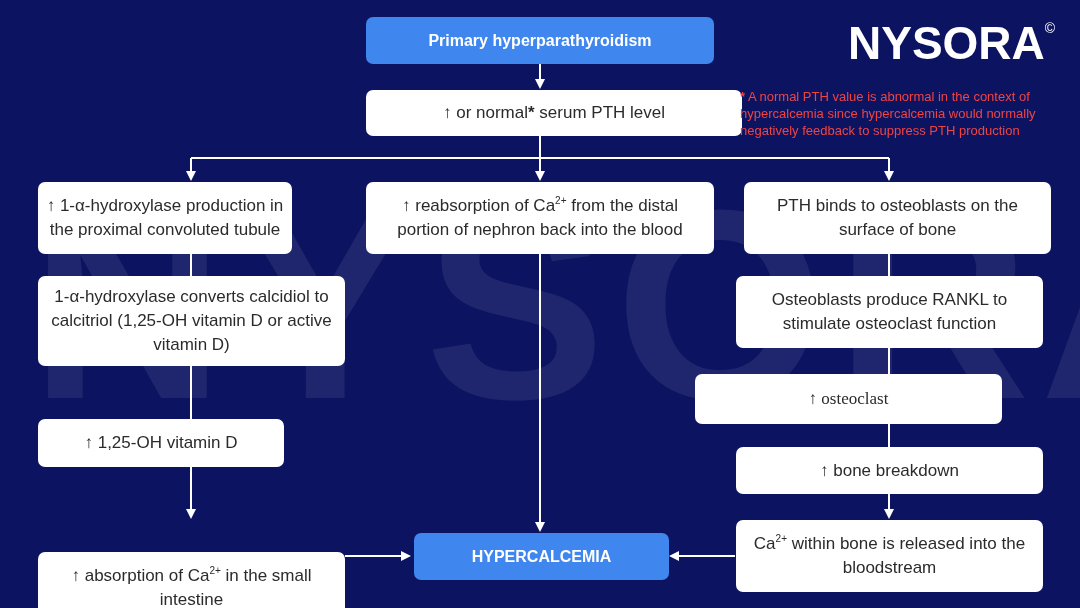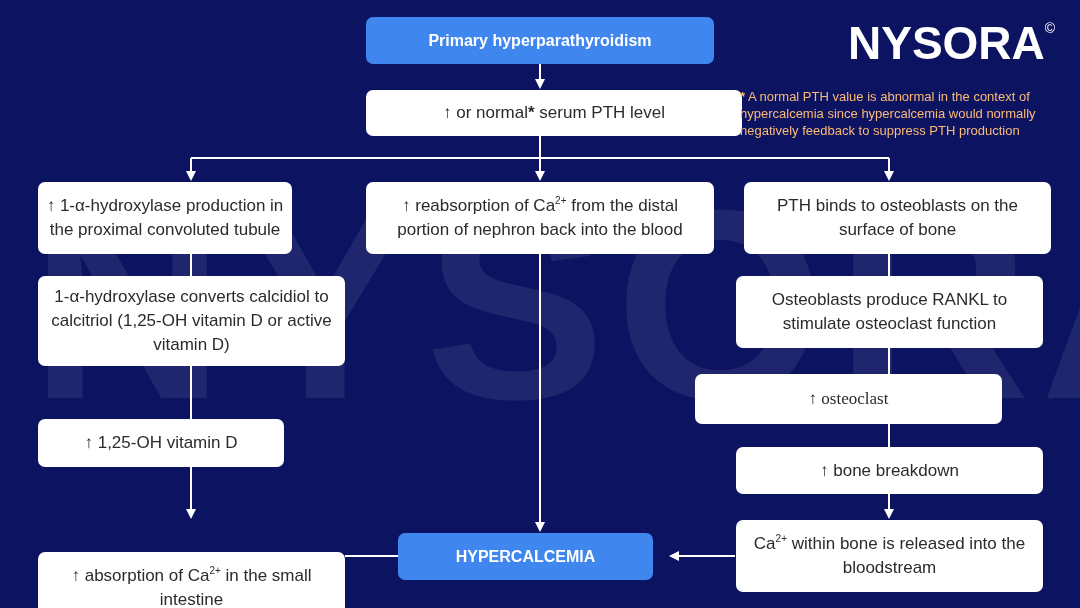--- a/index.html
+++ b/index.html
@@ -28,21 +28,21 @@
     }
     sup { font-size: 10px; line-height: 0; vertical-align: 7px; }
     svg.lines { position: absolute; left: 0; top: 0; z-index: 0; }
     .logo {
       position: absolute; left: 848px; top: 16px; color: #ffffff;
       font-weight: bold; font-size: 46px; letter-spacing: 0px; z-index: 3;
     }
     .logo .copy { font-size: 14px; vertical-align: 26px; font-weight: normal; }
     .note {
       position: absolute; left: 740px; top: 88px; width: 320px;
-      color: #fdba74; font-size: 13px; line-height: 17px; z-index: 3;
+      color: #ef4444; font-size: 13px; line-height: 17px; z-index: 3;
     }
     .note b { font-weight: bold; }
   </style>
 </head>
 <body>
 
 <div class="watermark">NYSORA©</div>
 
 <svg class="lines" width="1080" height="608" viewBox="0 0 1080 608" style="z-index:1">
   <defs>
@@ -96,21 +96,21 @@
   <span>↑ 1,25-OH vitamin D</span>
 </div>
 <div class="box" style="left:38px;top:520px;width:307px;height:72px;margin-top:32px;">
   <span><span>↑ absorption of Ca</span><sup>2+</sup><span> in the small intestine</span></span>
 </div>
 
 <div class="box" style="left:366px;top:182px;width:348px;height:72px;">
   <span><span>↑ reabsorption of Ca</span><sup>2+</sup><span> from the distal portion of nephron back into the blood</span></span>
 </div>
 
-<div class="box blue" style="left:398px;top:533px;width:255px;height:47px;">
+<div class="box blue" style="left:414px;top:533px;width:255px;height:47px;">
   <span>HYPERCALCEMIA</span>
 </div>
 
 <div class="box" style="left:736px;top:182px;width:307px;height:72px;margin-left:8px;">
   <span>PTH binds to osteoblasts on the surface of bone</span>
 </div>
 <div class="box" style="left:736px;top:276px;width:307px;height:72px;">
   <span>Osteoblasts produce RANKL to stimulate osteoclast function</span>
 </div>
 <div class="box" style="left:695px;top:374px;width:307px;height:50px;font-family:Liberation Serif, serif;">

